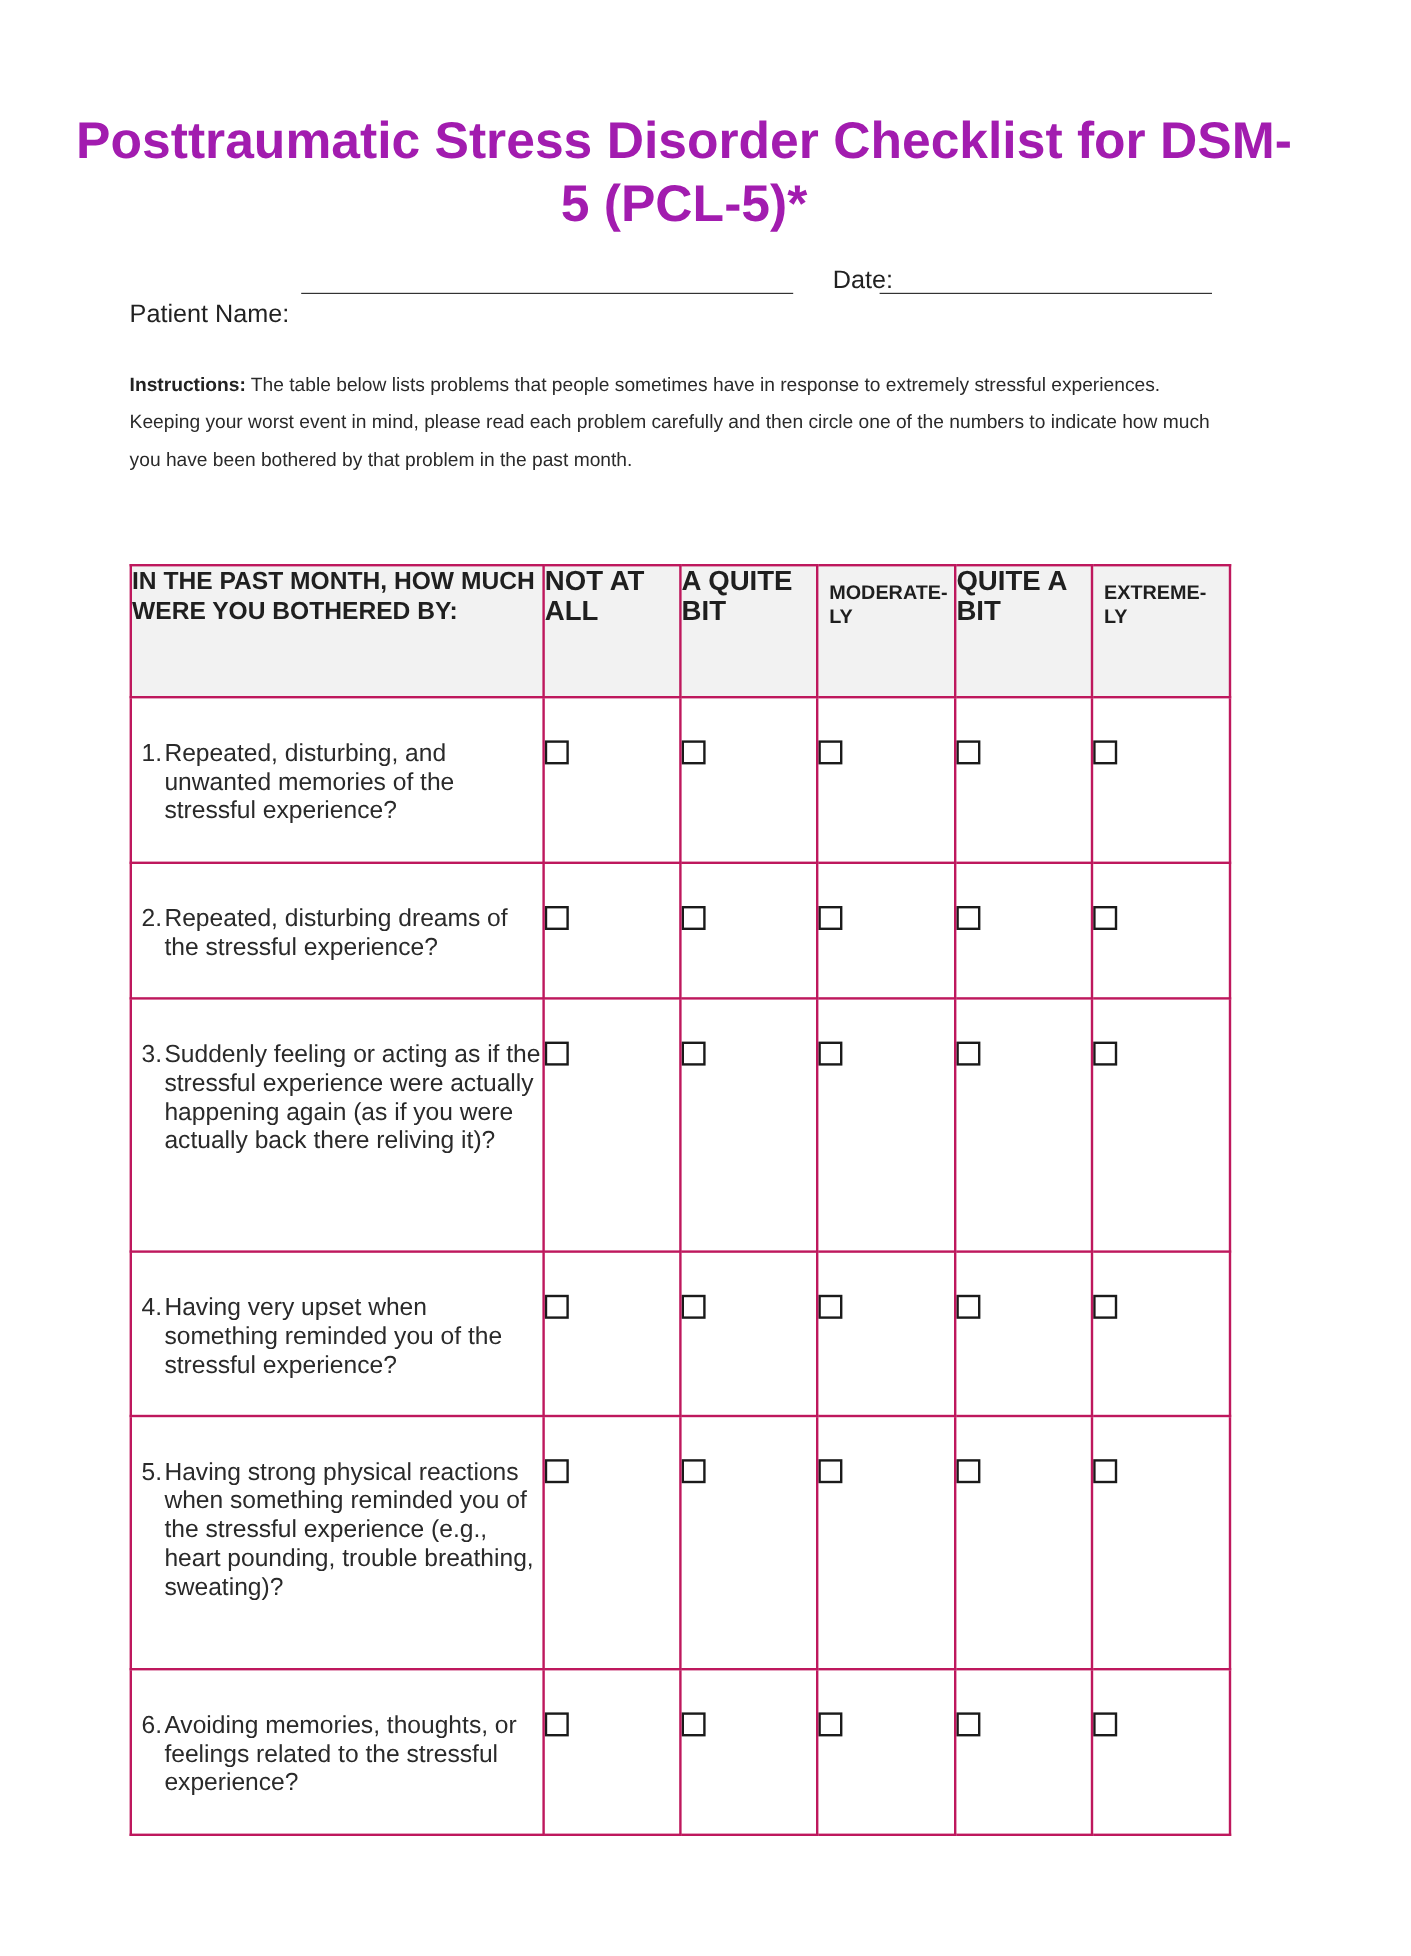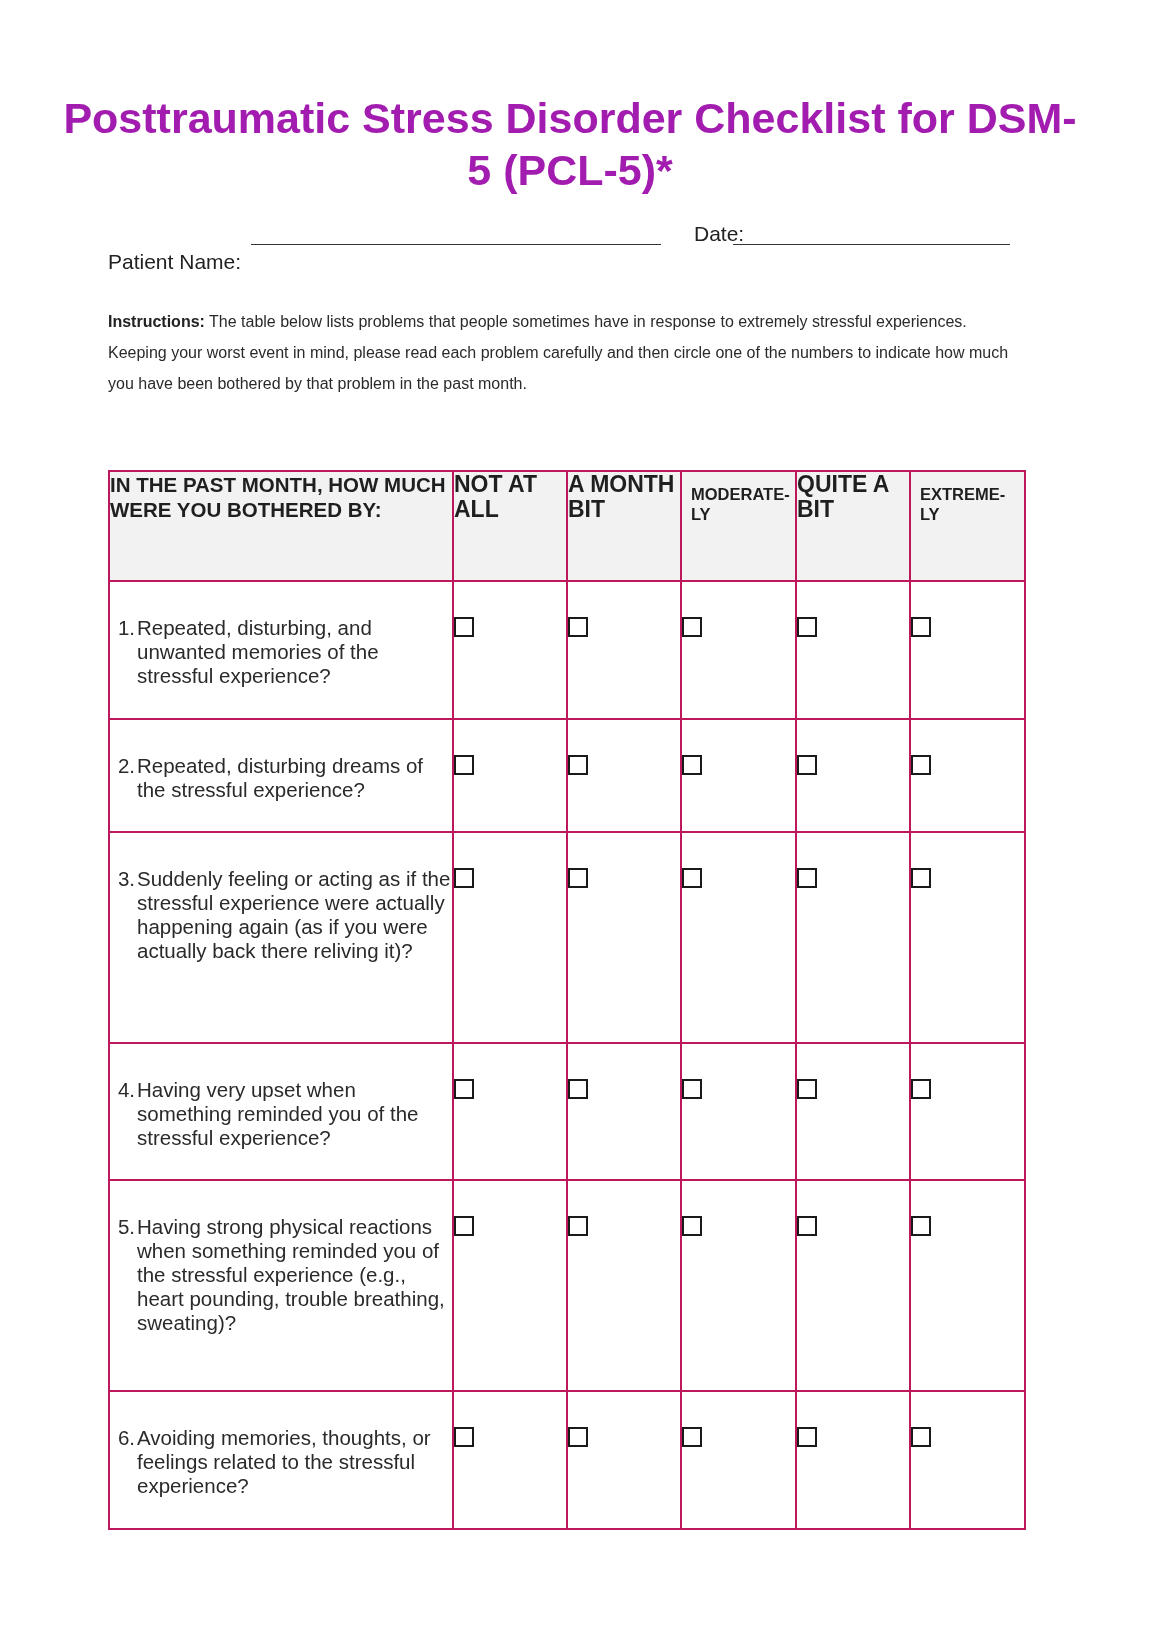--- a/index.html
+++ b/index.html
@@ -71,21 +71,21 @@
     <col style="width:114px">
       <col style="width:114px">
       <col style="width:115px">
       <col style="width:114px">
       <col style="width:115px">
   </colgroup>
   <thead>
     <tr>
       <th class="h-q">IN THE PAST MONTH, HOW MUCH WERE YOU BOTHERED BY:</th>
       <th class="h-opt">NOT AT ALL</th>
-      <th class="h-opt">A MONTH BIT</th>
+      <th class="h-opt">A QUITE BIT</th>
       <th class="h-opt small">MODERATE-LY</th>
       <th class="h-opt">QUITE A BIT</th>
       <th class="h-opt small">EXTREME-LY</th>
     </tr>
   </thead>
   <tbody id="rows">
       <tr style="height: 138px;">
         <td class="q-cell" style="padding-top: 34px;">
           <div class="q-inner">
             <span class="q-num">1.</span>

